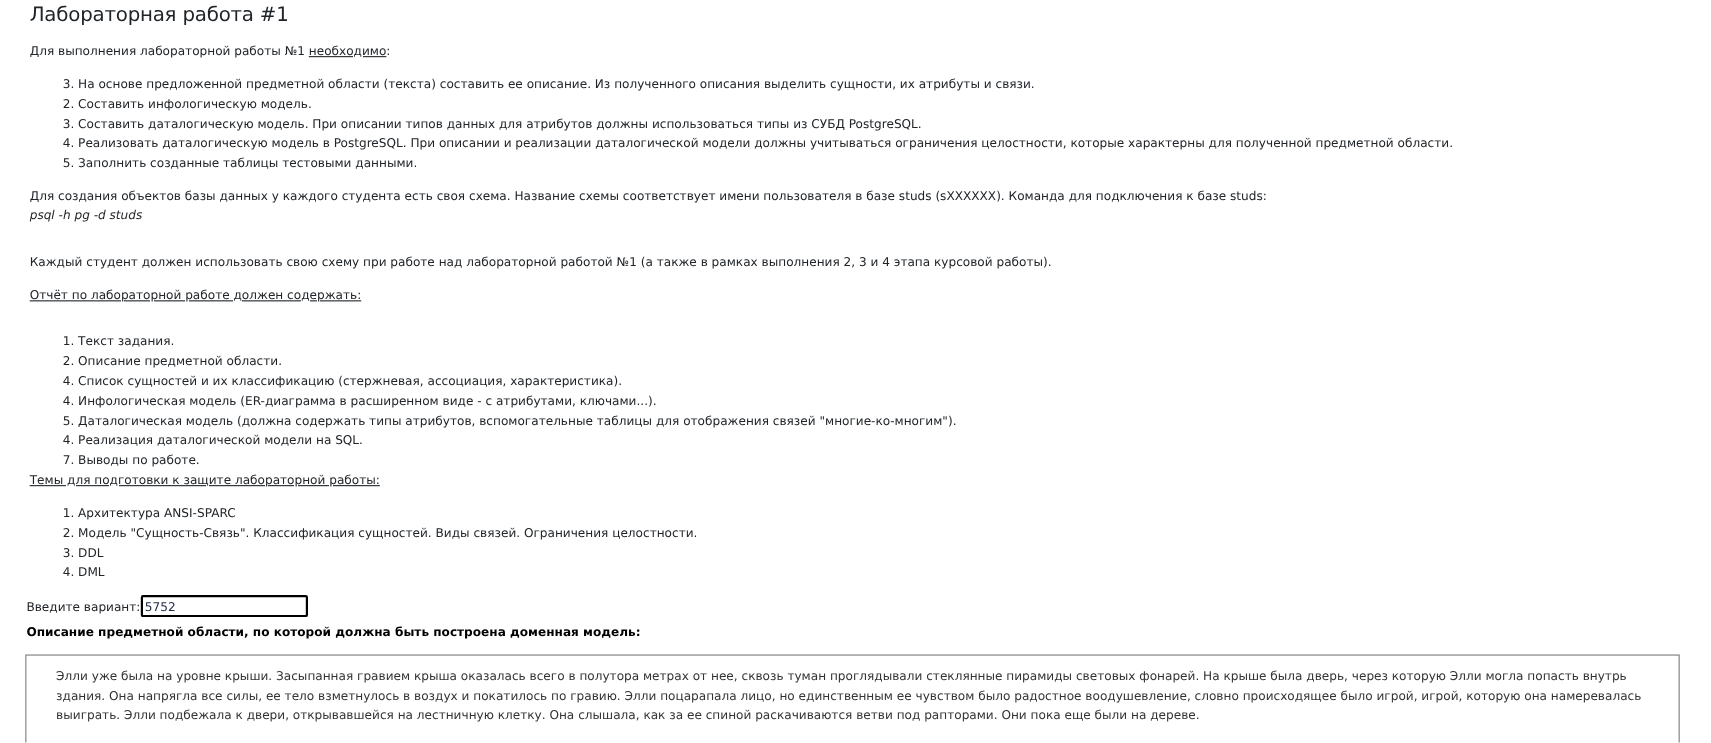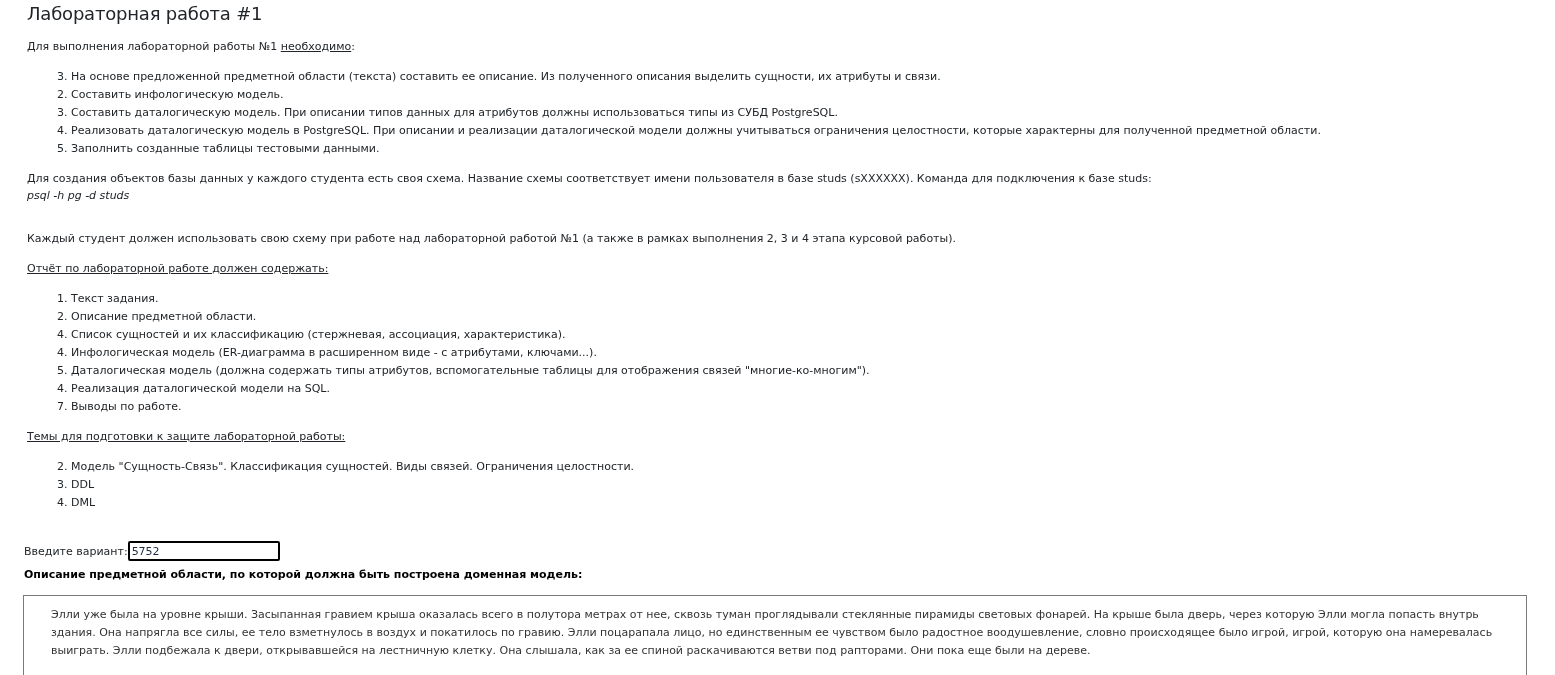--- a/index.html
+++ b/index.html
@@ -116,33 +116,34 @@
   </ol>
 
   <p class="p" style="top:172px;">Для создания объектов базы данных у каждого студента есть своя схема. Название схемы соответствует имени пользователя в базе studs (sXXXXXX). Команда для подключения к базе studs:</p>
 
   <p class="p i" style="top:189px;">psql -h pg -d studs</p>
 
   <p class="p" style="top:232px;">Каждый студент должен использовать свою схему при работе над лабораторной работой №1 (а также в рамках выполнения 2, 3 и 4 этапа курсовой работы).</p>
 
   <p class="p u" style="top:262px;">Отчёт по лабораторной работе должен содержать:</p>
 
-  <ol style="top:290px;">
+  <ol style="top:302px;">
     <li>1. Текст задания.</li>
     <li>2. Описание предметной области.</li>
     <li>4. Список сущностей и их классификацию (стержневая, ассоциация, характеристика).</li>
     <li>4. Инфологическая модель (ER-диаграмма в расширенном виде - с атрибутами, ключами...).</li>
     <li>5. Даталогическая модель (должна содержать типы атрибутов, вспомогательные таблицы для отображения связей "многие-ко-многим").</li>
     <li>4. Реализация даталогической модели на SQL.</li>
     <li>7. Выводы по работе.</li>
   </ol>
 
   <p class="p u" style="top:430px;">Темы для подготовки к защите лабораторной работы:</p>
 
   <ol style="top:458px;">
+    <li>1. Архитектура ANSI-SPARC</li>
     <li>2. Модель "Сущность-Связь". Классификация сущностей. Виды связей. Ограничения целостности.</li>
     <li>3. DDL</li>
     <li>4. DML</li>
   </ol>
 </div>
 
 <div class="variant-row">
   <label>Введите вариант:</label>
   <input class="variant-input" type="text" value="5752" style="">
 </div>

